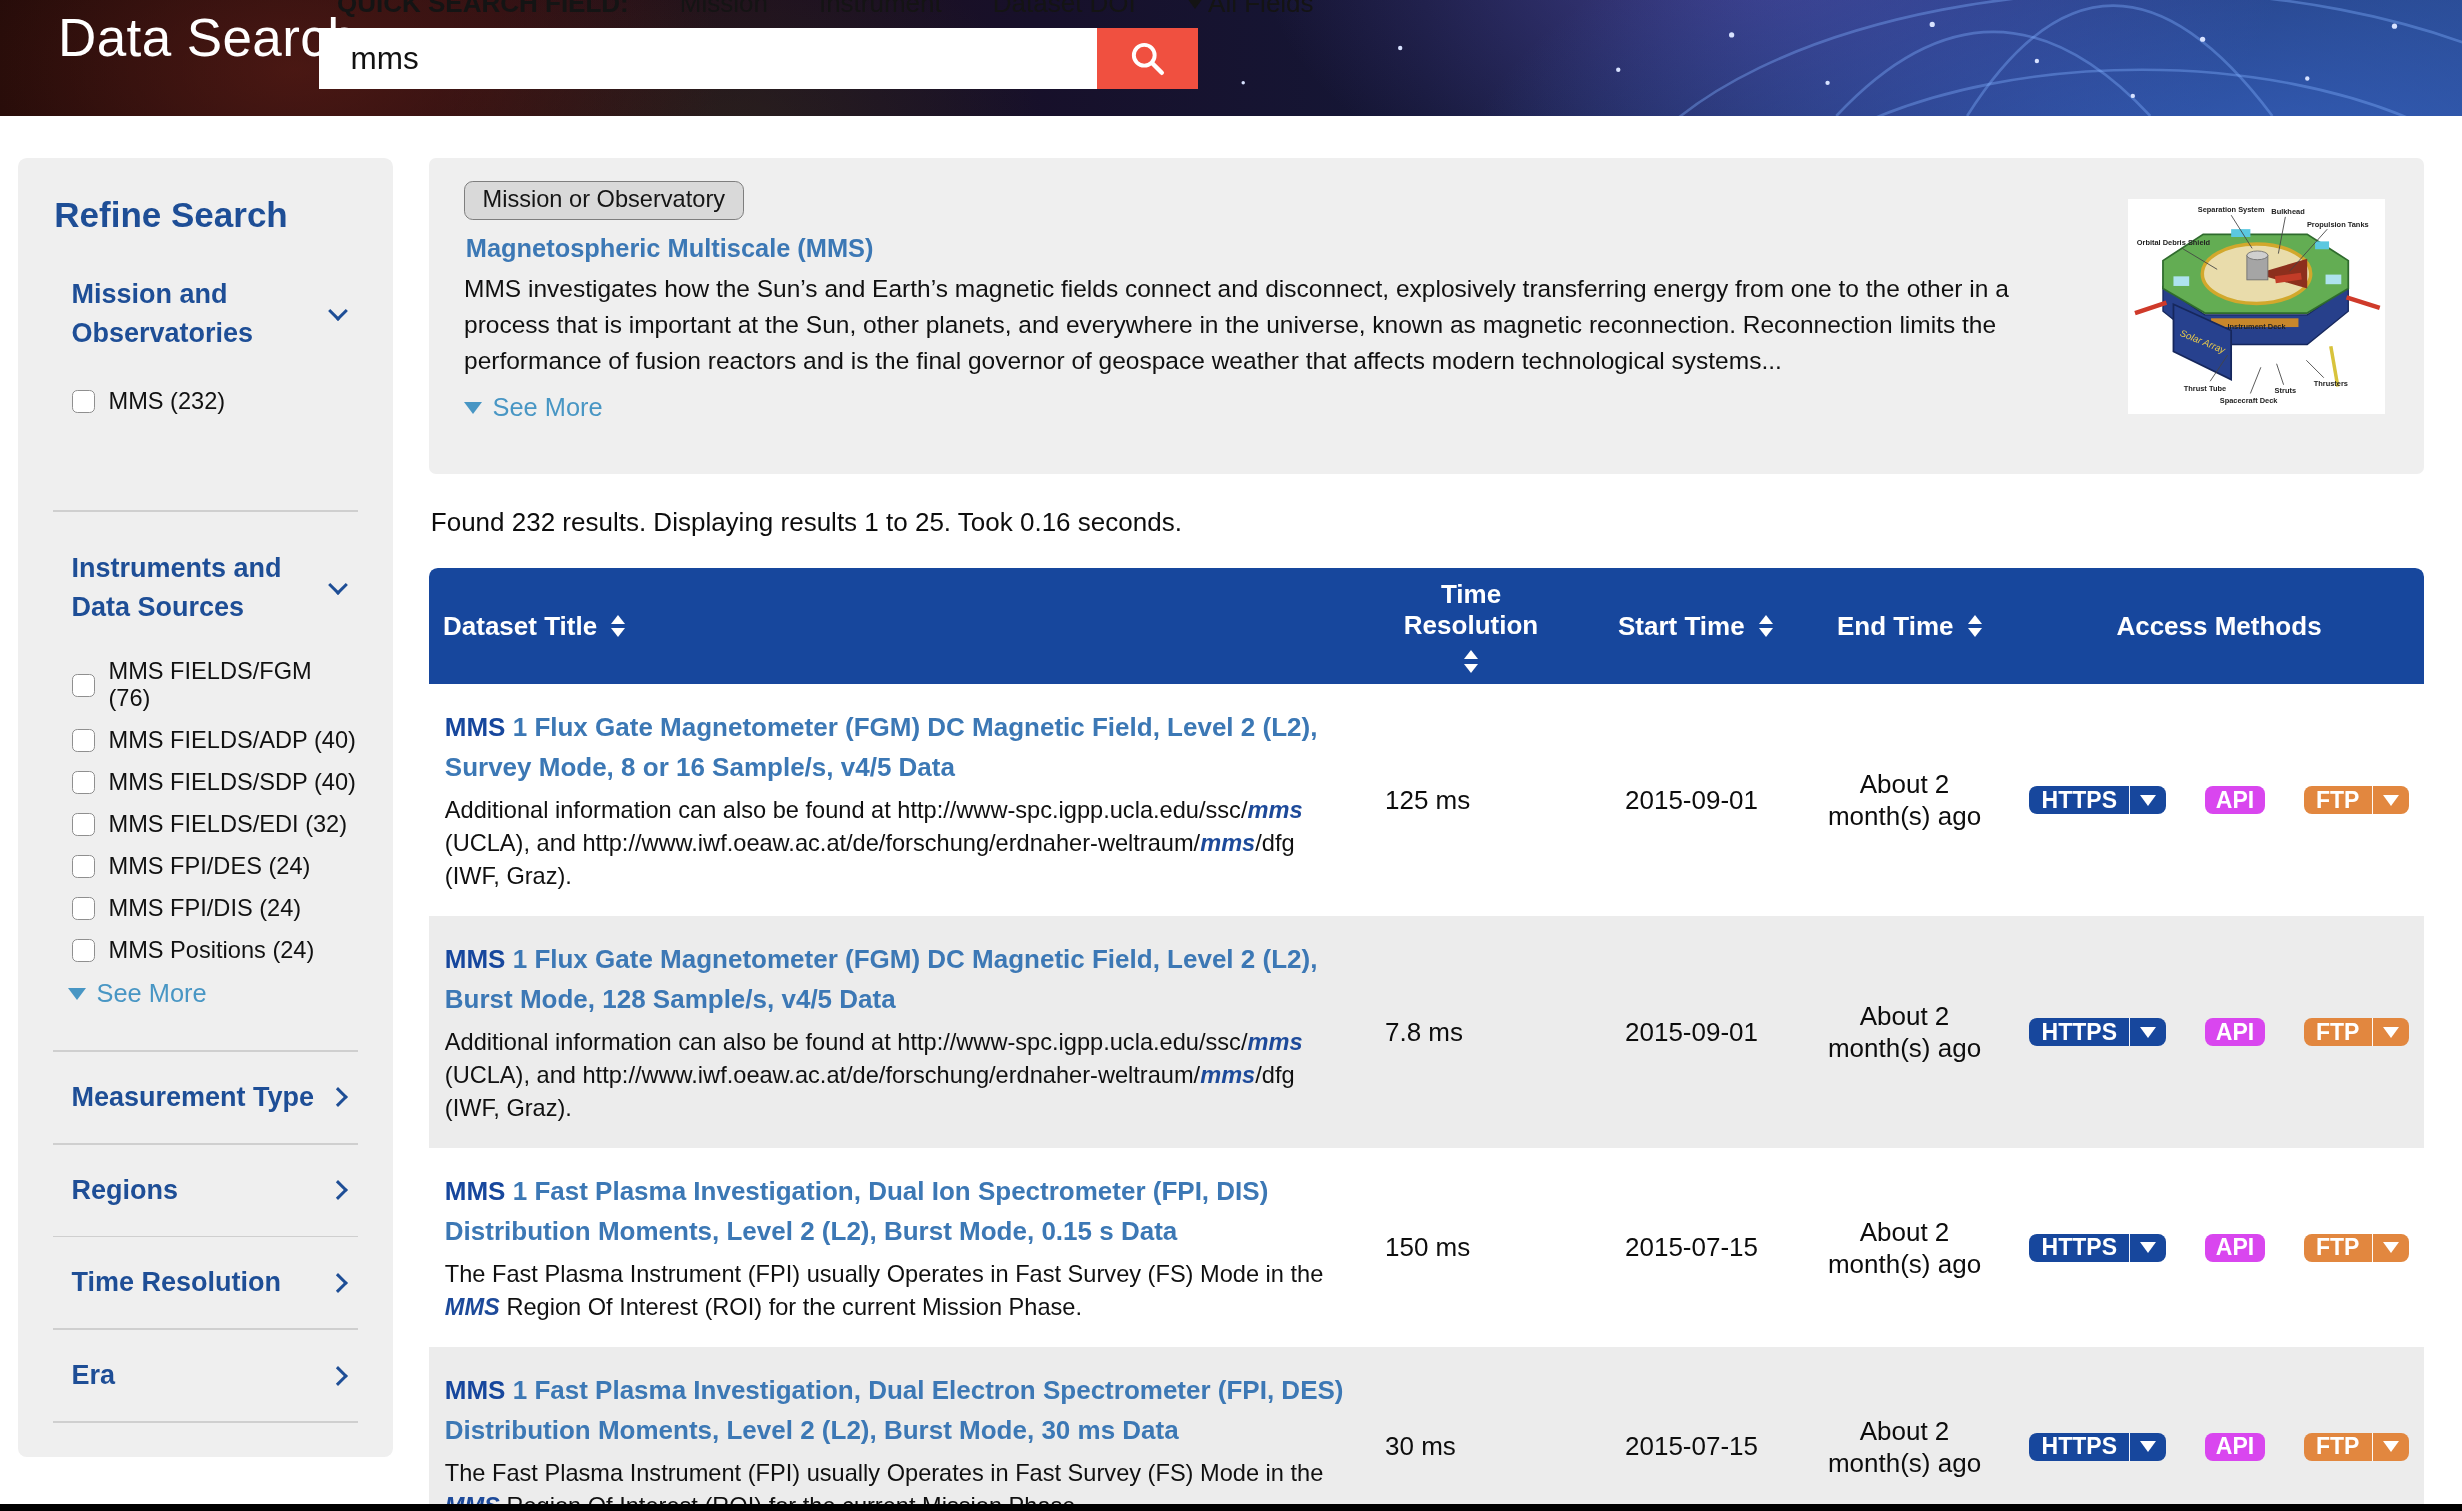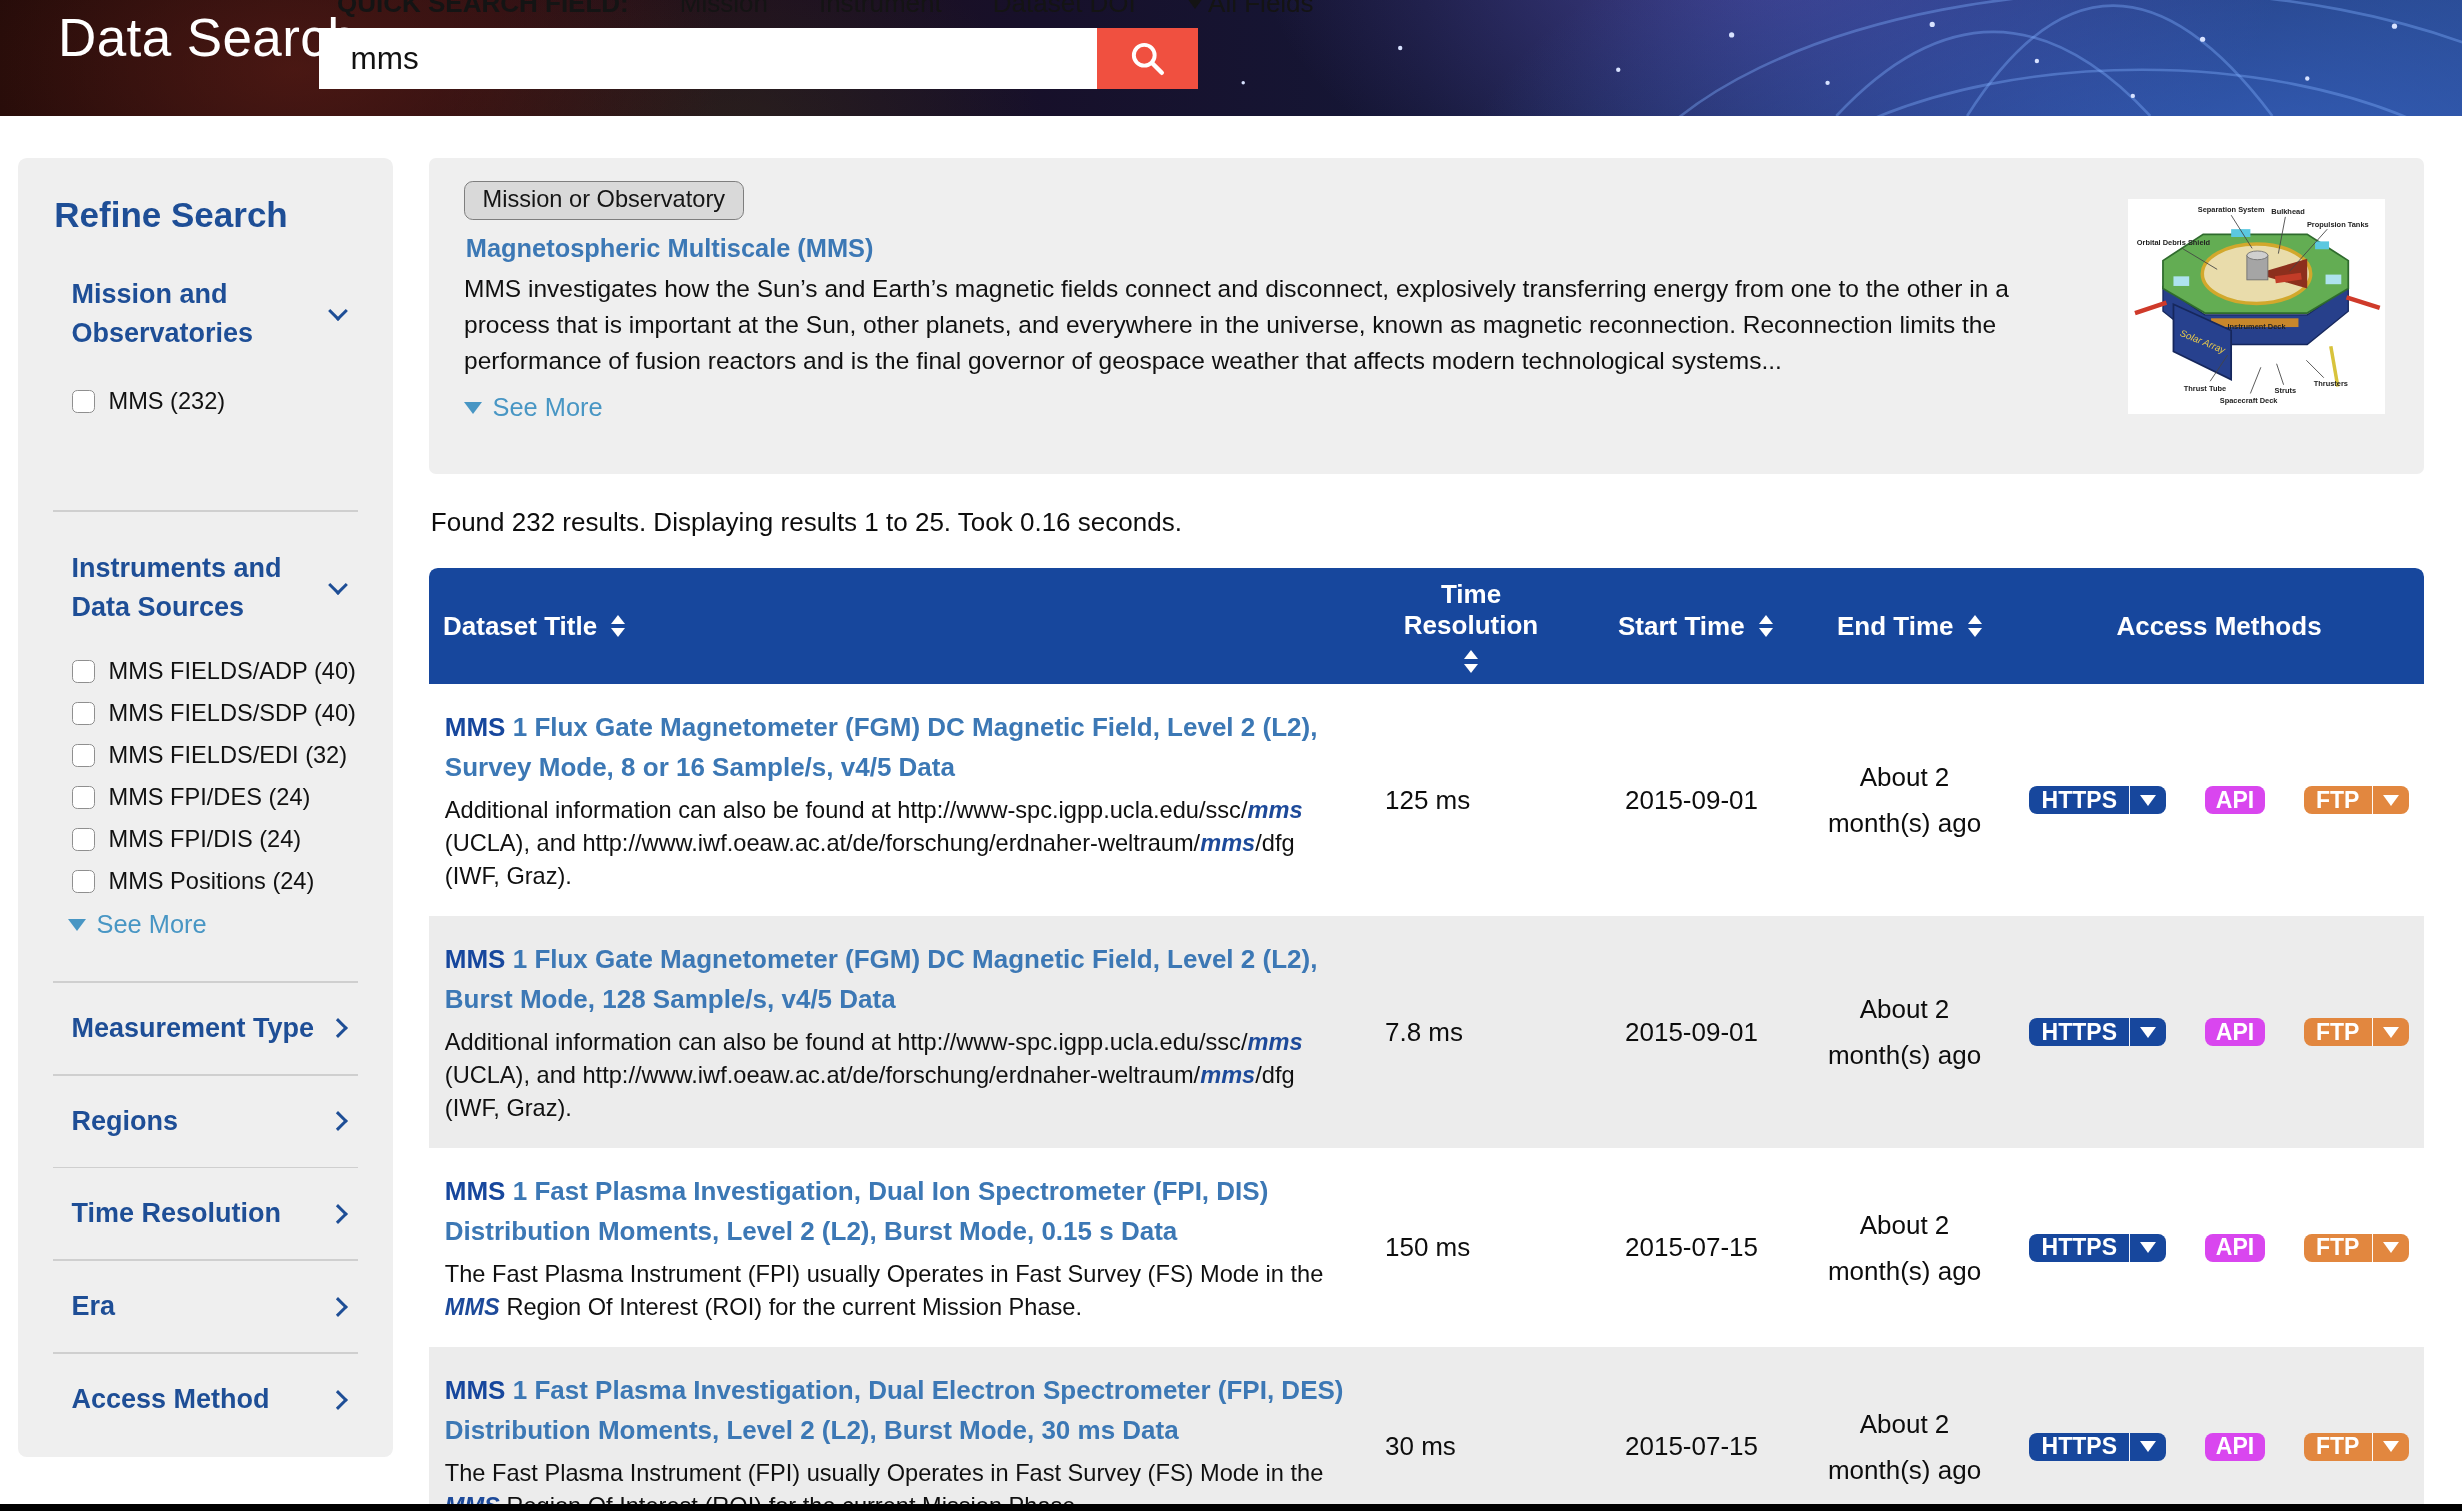--- a/index.html
+++ b/index.html
@@ -83,21 +83,21 @@
 
   .trow { display:grid; grid-template-columns:937px 210px 219px 219px 410px; align-items:center; }
   .trow:nth-child(even) { background:#ececec; }
   .cell-title { padding:23px 17.5px 23px 15.8px; }
   .ds-title { font-size:26px; font-weight:700; line-height:40px; color:#3c78b5; cursor:pointer; max-width:902px; }
   .ds-title .pfx { color:#17479d; }
   .ds-desc { font-size:23.6px; line-height:33px; color:#101010; margin-top:7px; max-width:911px; }
   .ds-desc .hl { color:#1d4a9a; font-weight:700; font-style:italic; }
   .cell-tres,.cell-start { font-size:26px; color:#0d0d0d; padding-left:19px; }
   .cell-start { padding-left:49px; }
-  .cell-end { font-size:26px; color:#0d0d0d; line-height:46px; text-align:center; padding:0 12.3px; }
+  .cell-end { font-size:26px; color:#0d0d0d; line-height:32px; text-align:center; padding:0 12.3px; }
   .cell-access { display:flex; justify-content:center; align-items:center; gap:39px; }
   .abtn { display:inline-flex; align-items:stretch; border-radius:7.9px; overflow:hidden;
           color:#fff; font-size:23px; font-weight:700; cursor:pointer; height:28px; }
   .abtn .main-part { display:flex; align-items:center; padding:0 12.3px; }
   .abtn .caret-part { display:flex; align-items:center; justify-content:center; width:37px;
                       border-left:1.8px solid rgba(255,255,255,.95); }
   .abtn .caret-part i { width:0; height:0; border-left:8.8px solid transparent; border-right:8.8px solid transparent;
                         border-top:11.4px solid #fff; }
   .abtn.https { background:#17479d; }
   .abtn.api { background:#d946ef; padding:0 10.5px; align-items:center; }
@@ -182,20 +182,24 @@
     </div>
 
     <div class="side-sec" style="margin-top:37px;">
       <div class="facet-head">
         <span class="txt">Instruments and Data Sources</span>
         <i class="chev down"></i>
       </div>
       <div class="cb-list" style="margin-top:31.5px;">
         <label class="cb-row">
           <span class="cb"></span>
+          <span>MMS FIELDS/FGM (76)</span>
+        </label>
+        <label class="cb-row">
+          <span class="cb"></span>
           <span>MMS FIELDS/ADP (40)</span>
         </label>
         <label class="cb-row">
           <span class="cb"></span>
           <span>MMS FIELDS/SDP (40)</span>
         </label>
         <label class="cb-row">
           <span class="cb"></span>
           <span>MMS FIELDS/EDI (32)</span>
         </label>

